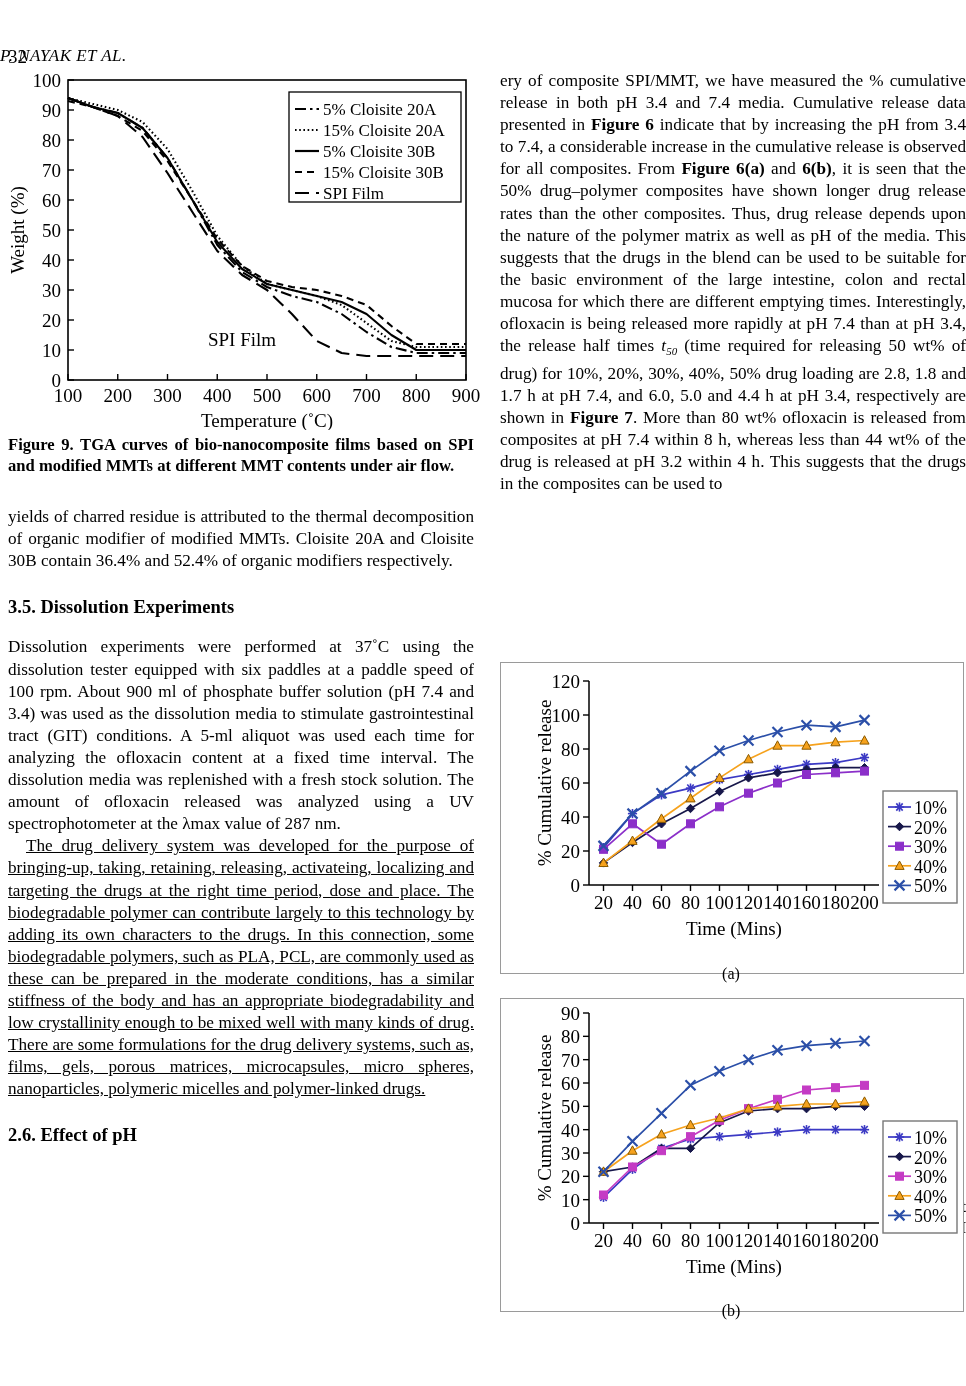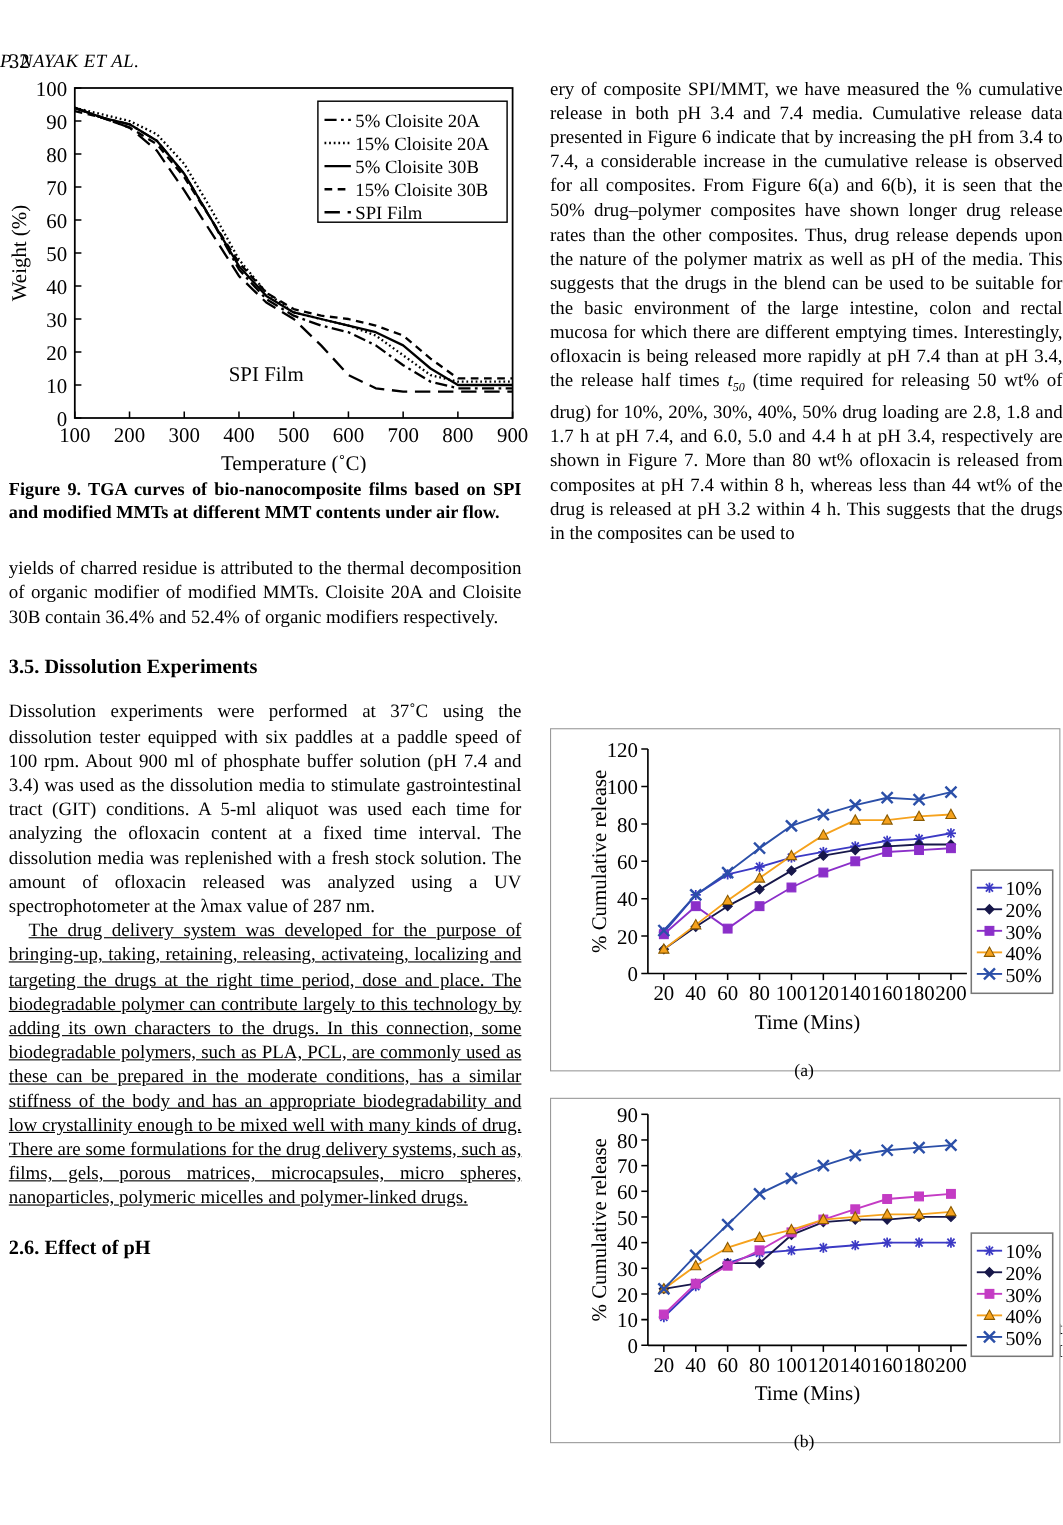--- a/index.html
+++ b/index.html
@@ -34,21 +34,21 @@
   }
   p.body.indent { text-indent:18px;text-decoration:underline; }
   p.gap { margin-top:19px; }
   h3.sec {
     font-size:18.5px; font-weight:bold; margin:24px 0 18px 0; line-height:22px;
   }
   .cap {
     font-size:16.6px; font-weight:bold; line-height:20.6px; text-align:justify;
     margin:0;
   }
-  b.f { font-weight:normal; }
+  b.f { font-weight:bold; }
   i.f { font-style:italic; }
   .sub { font-size:11px; vertical-align:sub; font-style:italic;}
 
   
   .footer { position:absolute; left:0; bottom:14px; width:966px; height:22px; }
   .footer .cr { position:absolute; left:8px; top:0; font-size:16.5px; }
   .footer .jr { position:absolute; right:8px; top:0; font-size:16.5px;
                 font-weight:bold; font-style:italic; letter-spacing:.4px;}
 
   

